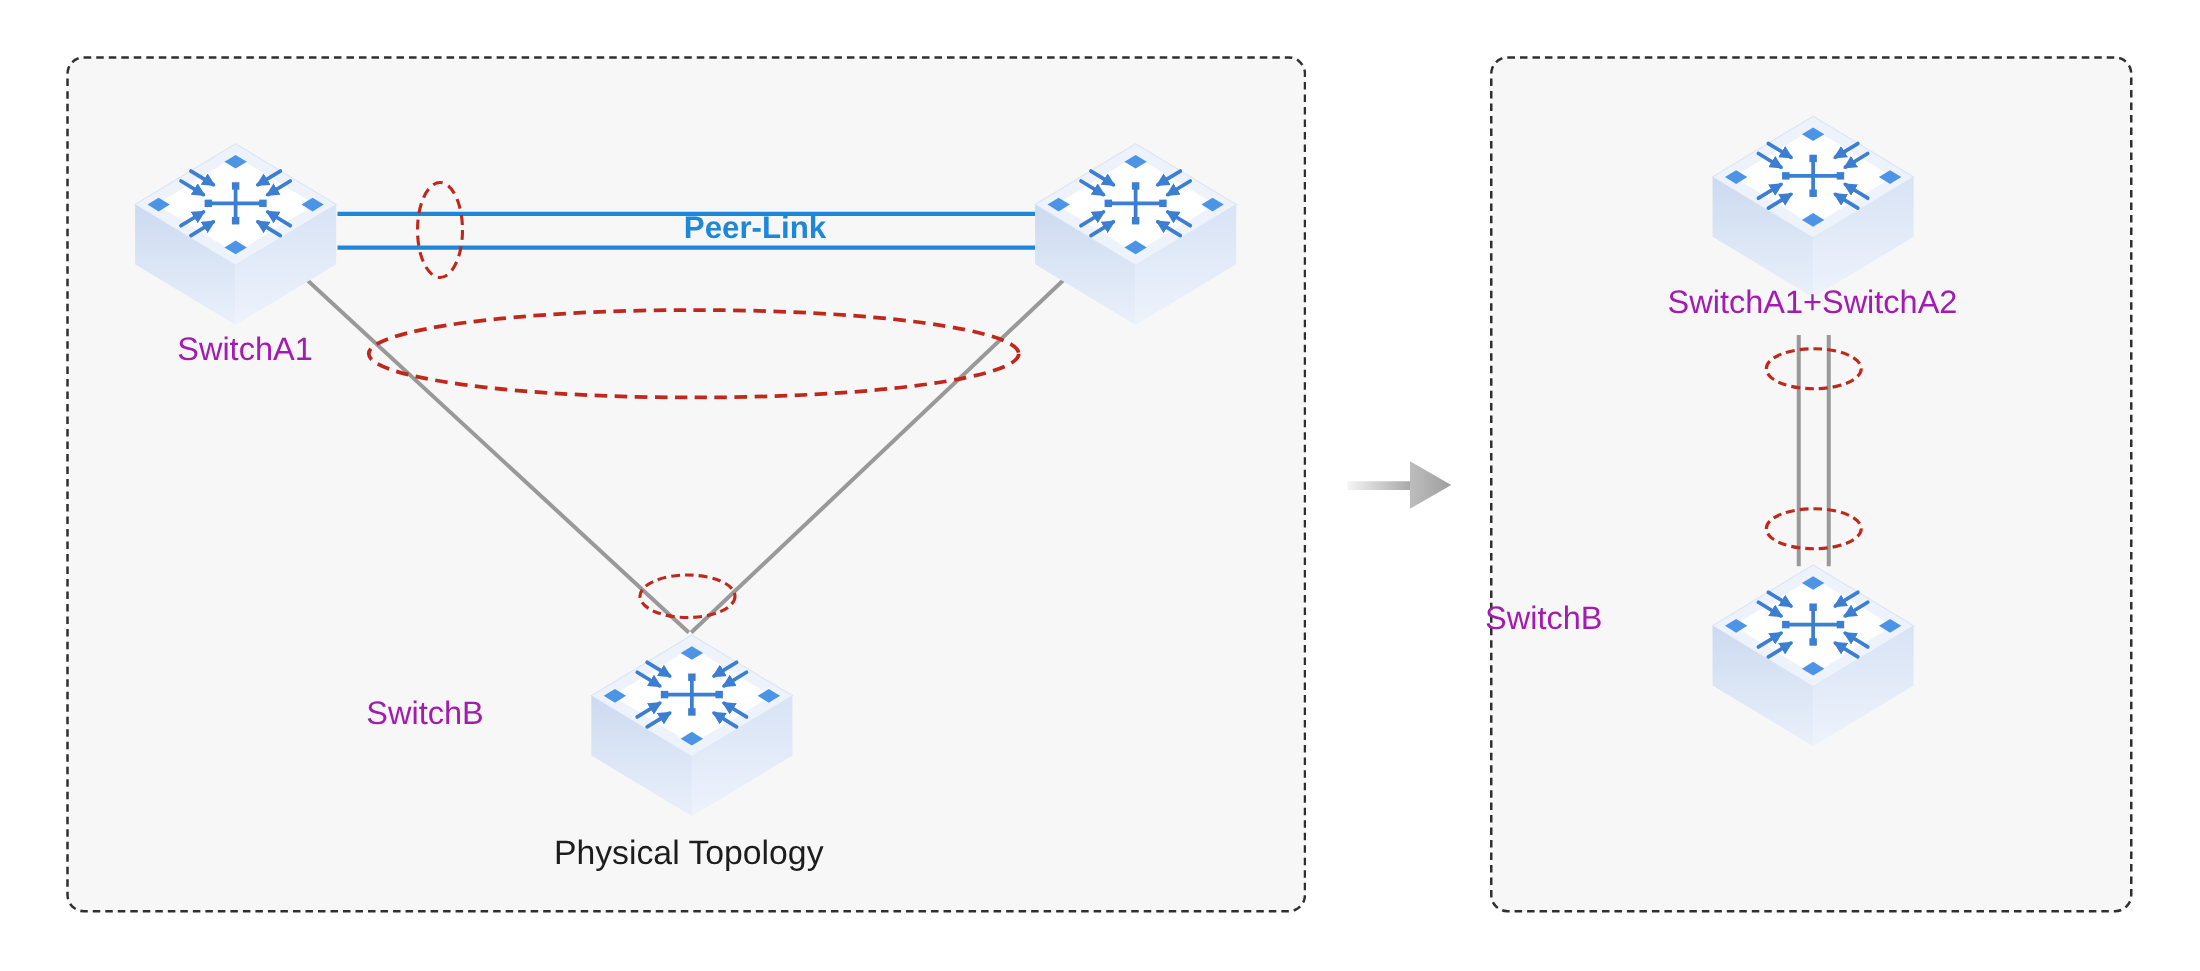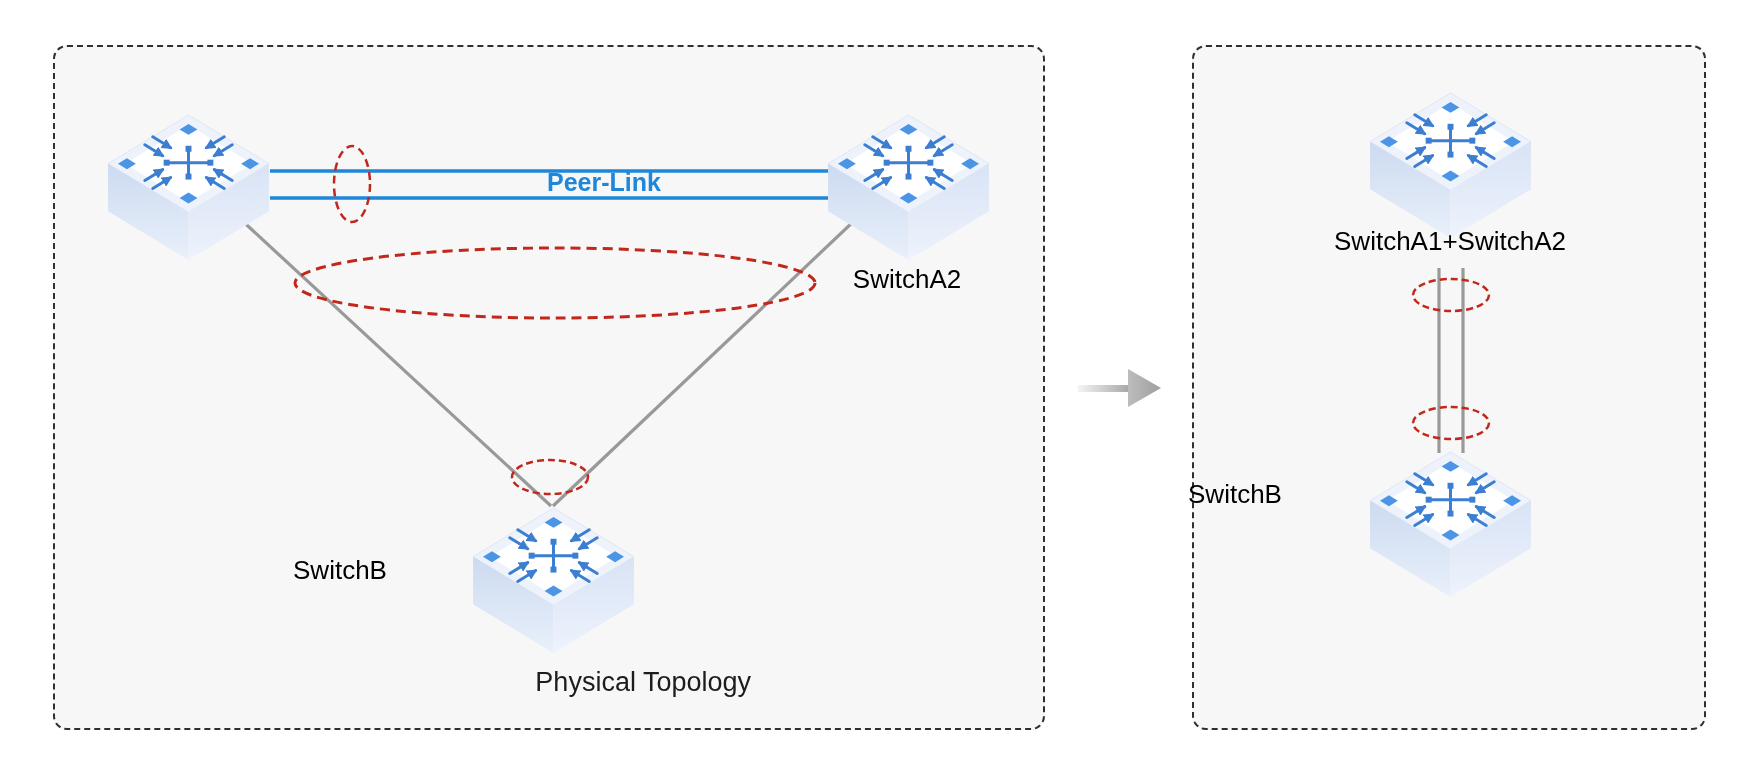--- a/index.html
+++ b/index.html
@@ -32,39 +32,39 @@
     position: absolute;
     width: 163px;
     height: 147px;
   }
   .node svg { width: 100%; height: 100%; display: block; }
 
   .node-label {
     position: absolute;
     width: 200px;
     font-size: 26px;
-    color: #000000;
+    color: #a21caf;
     white-space: nowrap;
   }
   .center { text-align: center; }
   .right  { text-align: center; }
 
   .peer-link-label {
     position: absolute;
     left: 446px; top: 121px; width: 206px;
     text-align: center;
     font-size: 25px;
     font-weight: bold;
     color: #1e87da;
   }
 
   .panel-title {
     position: absolute;
     width: 400px;
-    text-align: right;
+    text-align: center;
     font-size: 27px;
     color: #1d1d1d;
   }
 
   #arrow-svg { position: absolute; left: 1060px; top: 358px; }
 </style>
 </head>
 <body>
 
 <svg width="0" height="0" style="position:absolute" aria-hidden="true">
@@ -154,21 +154,21 @@
         </svg>
     </div>
     <div class="node" style="left:417px; top:460px">
       <svg viewBox="0 0 164 148">
           <use href="#switch-sym"></use>
         </svg>
     </div>
 
     <div class="peer-link-label">Peer-Link</div>
 
-    <div class="node-label center" style="left:752px; top:217px">SwitchA2</div>
+    <div class="node-label center" style="left:41px; top:217px">SwitchA1</div>
     <div class="node-label right" style="left:185px; top:508px">SwitchB</div>
 
     <div class="panel-title" style="left:296px; top:620px">Physical Topology</div>
   </section>
 
   <svg id="arrow-svg" width="110" height="60" viewBox="0 0 110 60">
     <rect x="18" y="27" width="50" height="7" fill="url(#arrowBody)"></rect>
     <polygon points="68,11 68,49 101,30" fill="url(#arrowHead)"></polygon>
   </svg>
 

